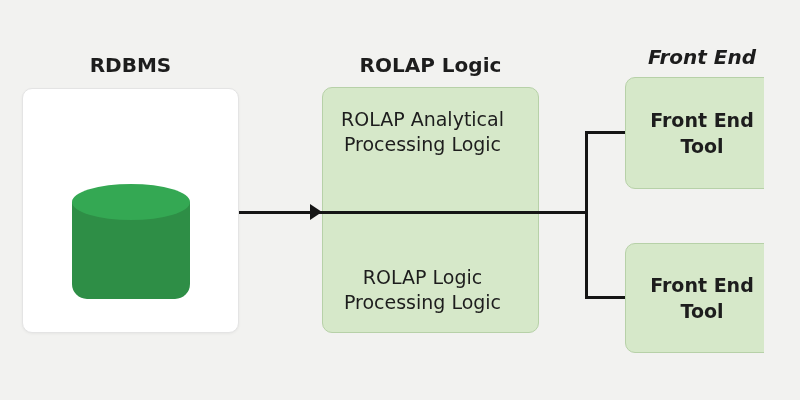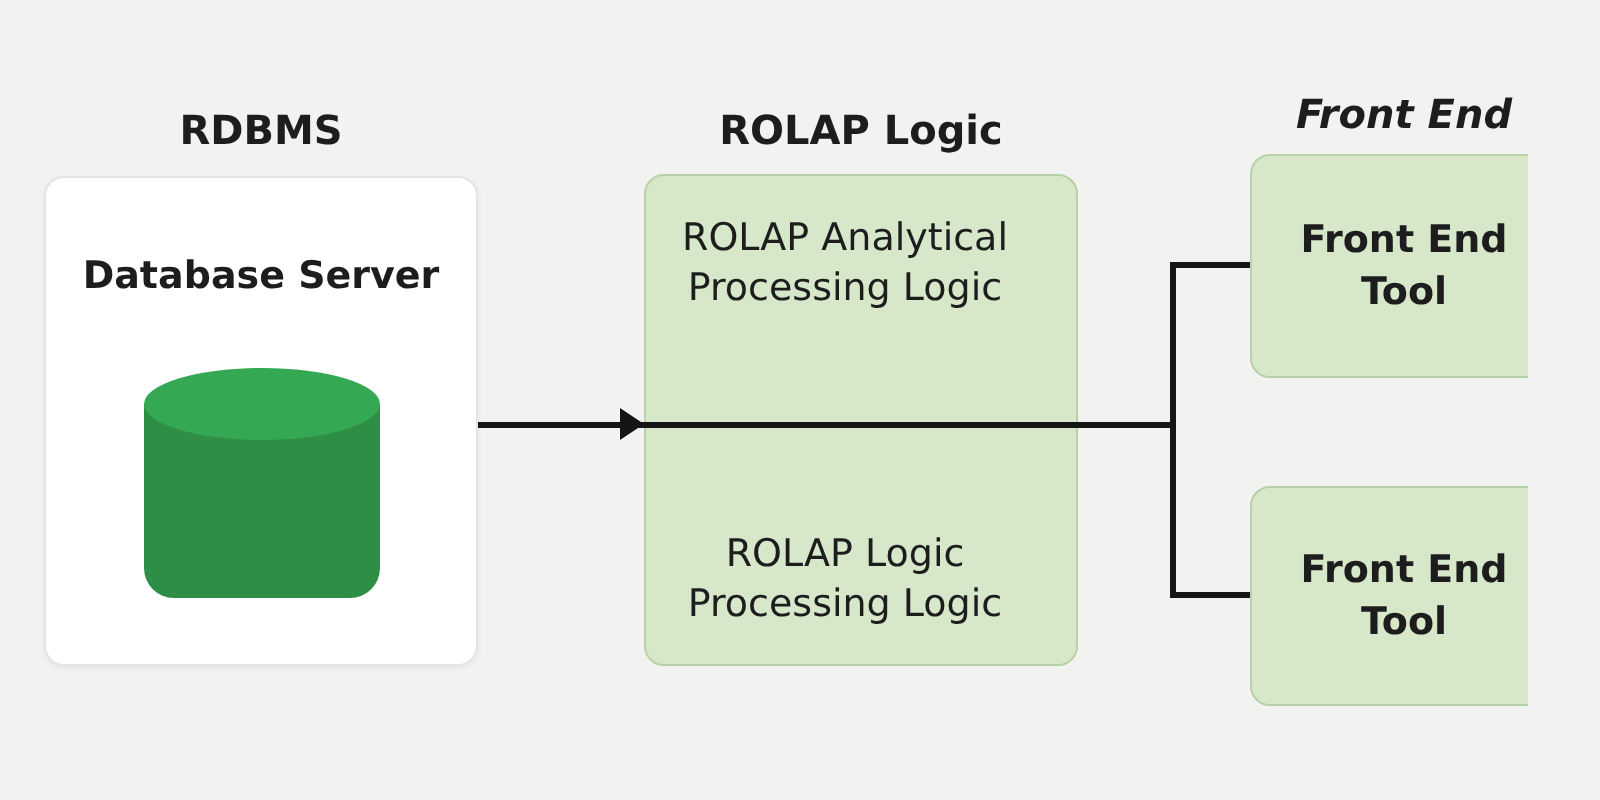--- a/index.html
+++ b/index.html
@@ -117,21 +117,20 @@
 </head>
 <body>
 
 <div class="canvas">
 
   <div class="section-title t-rdbms">RDBMS</div>
   <div class="section-title t-rolap">ROLAP Logic</div>
   <div class="section-title t-frontend">Front End</div>
 
   <div class="card white-card">
-    <div class="card-label db-label">Database Server</div>
     <div class="cylinder">
       <div class="cyl-body"></div>
       <div class="cyl-top"></div>
     </div>
   </div>
 
   <div class="card green-card rolap-card">
     <div class="rolap-label rolap-top">ROLAP Analytical Processing Logic</div>
     <div class="rolap-label rolap-bottom">ROLAP Logic Processing Logic</div>
   </div>

